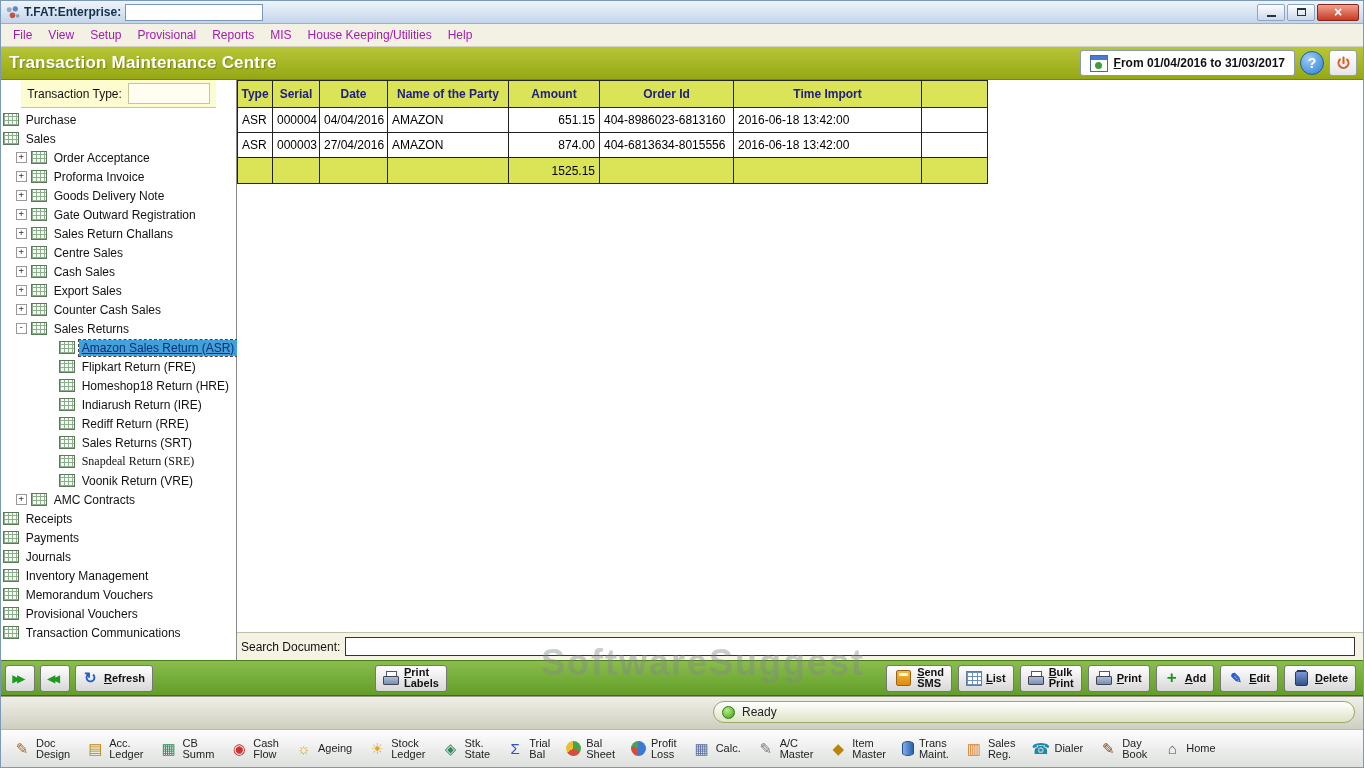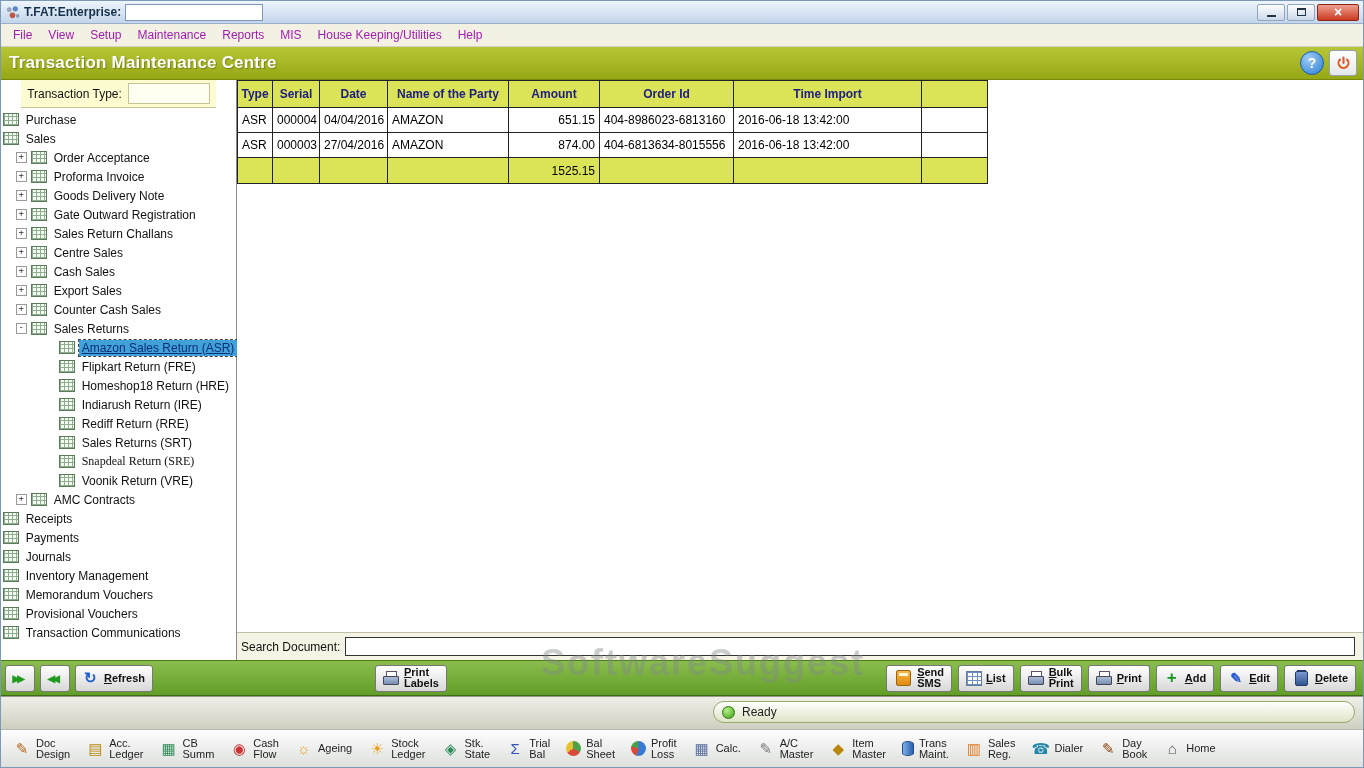--- a/index.html
+++ b/index.html
@@ -138,30 +138,34 @@
       <div class="win-btn close">
           <span class="glyph-close"></span>
         </div>
     </div>
   </div>
 
   <div class="menubar">
       <div class="menu-item">File</div>
       <div class="menu-item">View</div>
       <div class="menu-item">Setup</div>
-      <div class="menu-item">Maintenance</div>
+      <div class="menu-item">Provisional</div>
       <div class="menu-item">Reports</div>
       <div class="menu-item">MIS</div>
       <div class="menu-item">House Keeping/Utilities</div>
       <div class="menu-item">Help</div>
     </div>
 
   <div class="header">
     <span class="header-title">Transaction Maintenance Centre</span>
     <div class="header-right">
+      <div class="date-box">
+        <span class="calendar-icon"></span>
+        <span class="date-text"><u>F</u>rom 01/04/2016 to 31/03/2017</span>
+      </div>
       <div class="help-btn">?</div>
       <div class="power-btn">
         <svg width="15" height="15" viewBox="0 0 16 16">
             <path d="M8 1.5v6" stroke="#e2581e" stroke-width="2.2" stroke-linecap="round" fill="none"></path>
             <path d="M4.2 3.8a5.3 5.3 0 1 0 7.6 0" stroke="#e2581e" stroke-width="2.2" stroke-linecap="round" fill="none"></path>
           </svg>
       </div>
     </div>
   </div>
 

